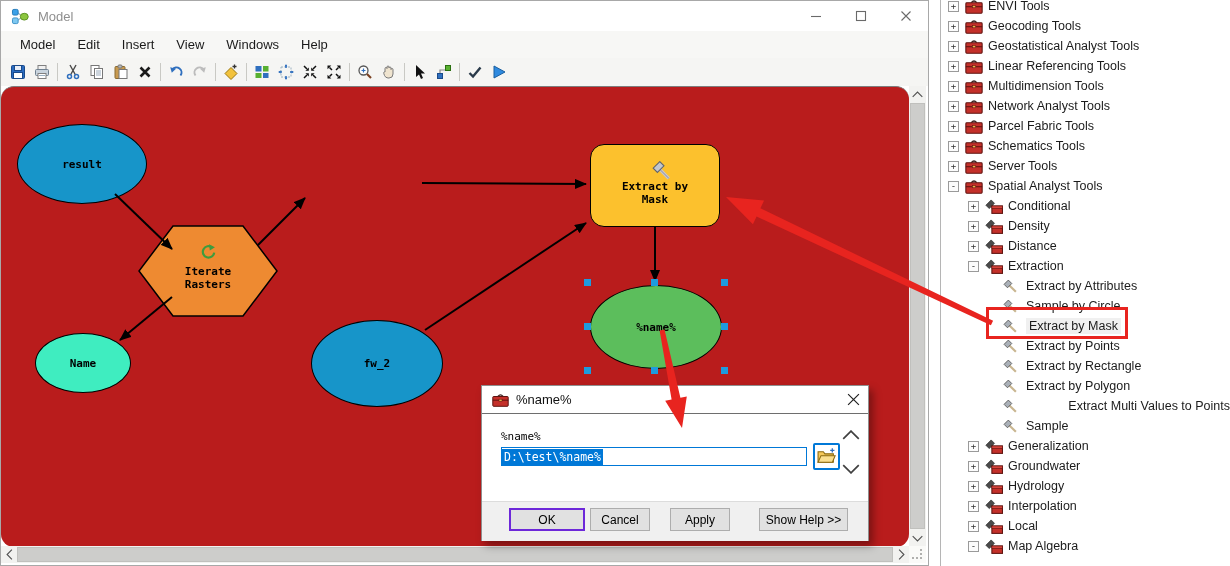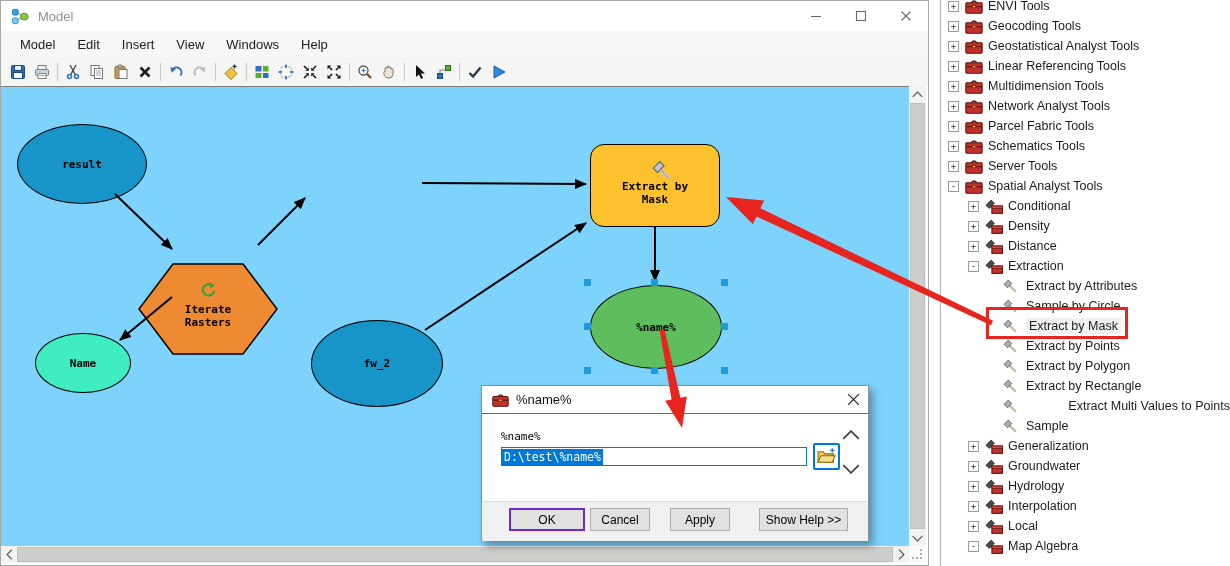--- a/index.html
+++ b/index.html
@@ -13,22 +13,22 @@
   .title-text{color:#8f8f8f;font-size:13px;margin-left:8px;}
   .win-controls{margin-left:auto;display:flex;height:100%;}
   .wbtn{width:45px;display:flex;align-items:center;justify-content:center;}
   .menubar{height:27px;display:flex;align-items:center;background:#f7f7f5;padding-left:8px;}
   .menu-item{font-size:13px;color:#1a1a1a;padding:4px 11px;white-space:nowrap;}
   .toolbar{height:28px;display:flex;align-items:center;background:#f5f5f3;padding-left:5px;}
   .tbtn{width:24px;height:23px;display:flex;align-items:center;justify-content:center;flex:none;}
   .tbtn svg{width:16px;height:16px;}
   .tsep{width:1px;height:18px;background:#c9c9c4;margin:0 3px;flex:none;}
 
-  .canvas{position:absolute;left:0;top:85px;width:908px;height:460px;background:#7dd3fc;
-    border-top:1px solid #7d7d7d;overflow:hidden;}
+  .canvas{position:absolute;left:0;top:85px;width:908px;height:460px;background:#b91c1c;
+    border-top:1px solid #7d7d7d;overflow:hidden;border-radius:13px;}
 
   
   .vscroll{position:absolute;left:908px;top:85px;width:17px;height:460px;background:#f2f2f0;}
   .hscroll{position:absolute;left:0;top:545px;width:908px;height:17px;background:#f2f2f0;}
   .sbtn{position:absolute;display:flex;align-items:center;justify-content:center;background:#f2f2f0;}
   .thumb{position:absolute;background:#cdcdcb;border:1px solid #c0c0bd;box-sizing:border-box;}
   .grip{position:absolute;left:908px;top:545px;width:17px;height:17px;background:#fafaf8;}
 
   
   .node{position:absolute;display:flex;align-items:center;justify-content:center;text-align:center;
@@ -286,21 +286,21 @@
         <line x1="421" y1="96" x2="585" y2="97" marker-end="url(#ah)"></line>
         <line x1="424" y1="243" x2="585" y2="136" marker-end="url(#ah)"></line>
         <line x1="654" y1="140" x2="654" y2="194" marker-end="url(#ah)"></line>
       </g>
     </svg>
 
     <div class="node oval nblue" style="left:16px;top:37px;width:130px;height:80px;">
       <span>result</span>
     </div>
 
-    <div class="node hexwrap" style="left:137px;top:138px;width:140px;height:92px;margin-top:38px;">
+    <div class="node hexwrap" style="left:137px;top:138px;width:140px;height:92px;">
       <svg class="hexbg" width="140" height="92" viewBox="0 0 140 92">
         <polygon points="35,1 105,1 139,46 105,91 35,91 1,46" fill="#EE8A31" stroke="#000" stroke-width="1.5"></polygon>
       </svg>
       <span class="nodeicon" style="left:61px;top:6px;">
         <svg width="19" height="19" viewBox="0 0 20 20">
             <path d="M13.8 3.6 A6 6 0 1 0 16 9" fill="none" stroke="#3E9C3E" stroke-width="2.3"></path>
             <polygon points="10.5,0.3 16.8,3.4 11.4,6.8" fill="#3E9C3E"></polygon>
           </svg>
       </span>
       <span class="hexlabel">Iterate
@@ -590,30 +590,30 @@
         </span>
         <span class="tlabel">Extract by Points</span>
       </div>
       <div class="trow" style="padding-left: 62px;">
         <span class="ticon">
           <svg width="15" height="15" viewBox="0 0 14 14">
             <path d="M5.5 5.5 L12 12" stroke="#c9b690" stroke-width="2"></path>
             <polygon points="1,5 5,1 8.2,4.2 4.2,8.2" fill="#aab0b8" stroke="#555" stroke-width="0.8"></polygon>
           </svg>
         </span>
-        <span class="tlabel">Extract by Polygon</span>
+        <span class="tlabel">Extract by Rectangle</span>
       </div>
       <div class="trow" style="padding-left: 62px;">
         <span class="ticon">
           <svg width="15" height="15" viewBox="0 0 14 14">
             <path d="M5.5 5.5 L12 12" stroke="#c9b690" stroke-width="2"></path>
             <polygon points="1,5 5,1 8.2,4.2 4.2,8.2" fill="#aab0b8" stroke="#555" stroke-width="0.8"></polygon>
           </svg>
         </span>
-        <span class="tlabel">Extract by Rectangle</span>
+        <span class="tlabel">Extract by Polygon</span>
       </div>
       <div class="trow" style="padding-left: 62px; justify-content: space-between;">
         <span class="ticon">
           <svg width="15" height="15" viewBox="0 0 14 14">
             <path d="M5.5 5.5 L12 12" stroke="#c9b690" stroke-width="2"></path>
             <polygon points="1,5 5,1 8.2,4.2 4.2,8.2" fill="#aab0b8" stroke="#555" stroke-width="0.8"></polygon>
           </svg>
         </span>
         <span class="tlabel">Extract Multi Values to Points</span>
       </div>

